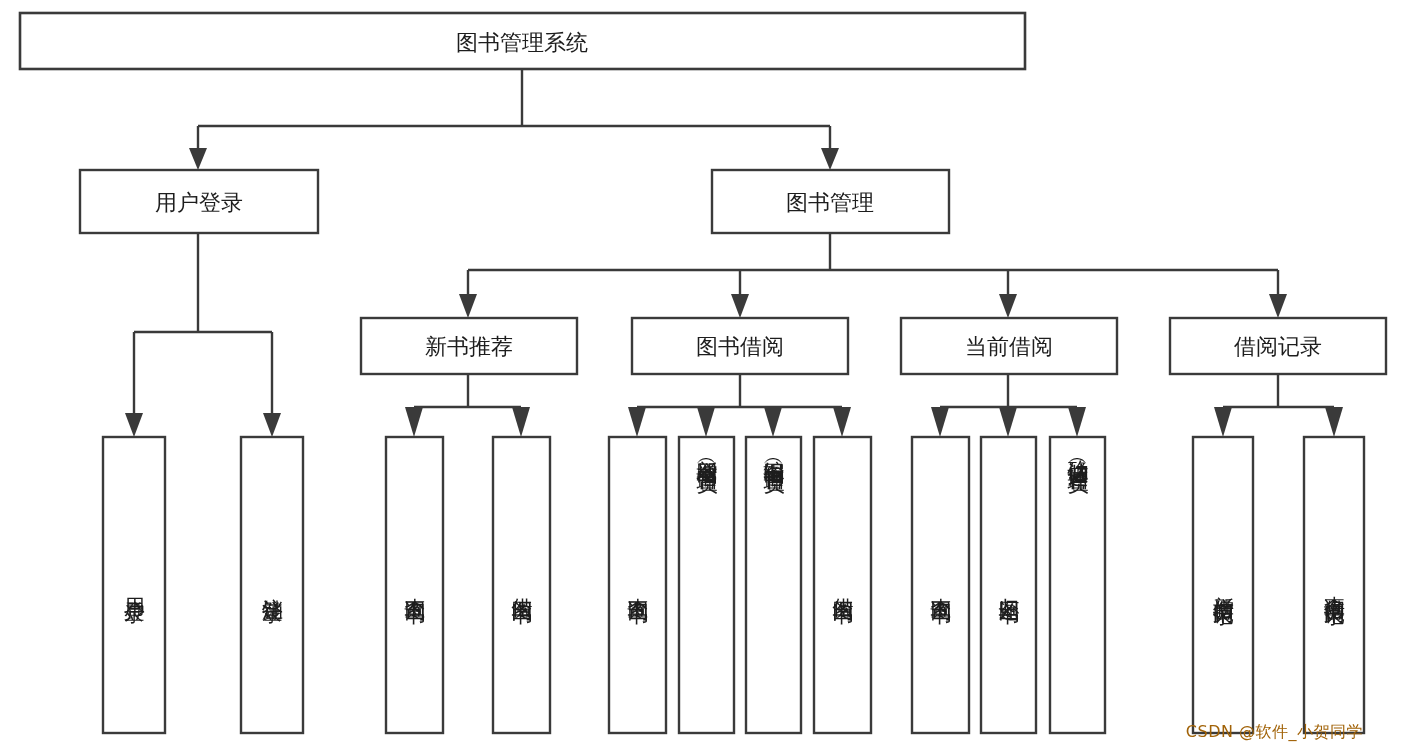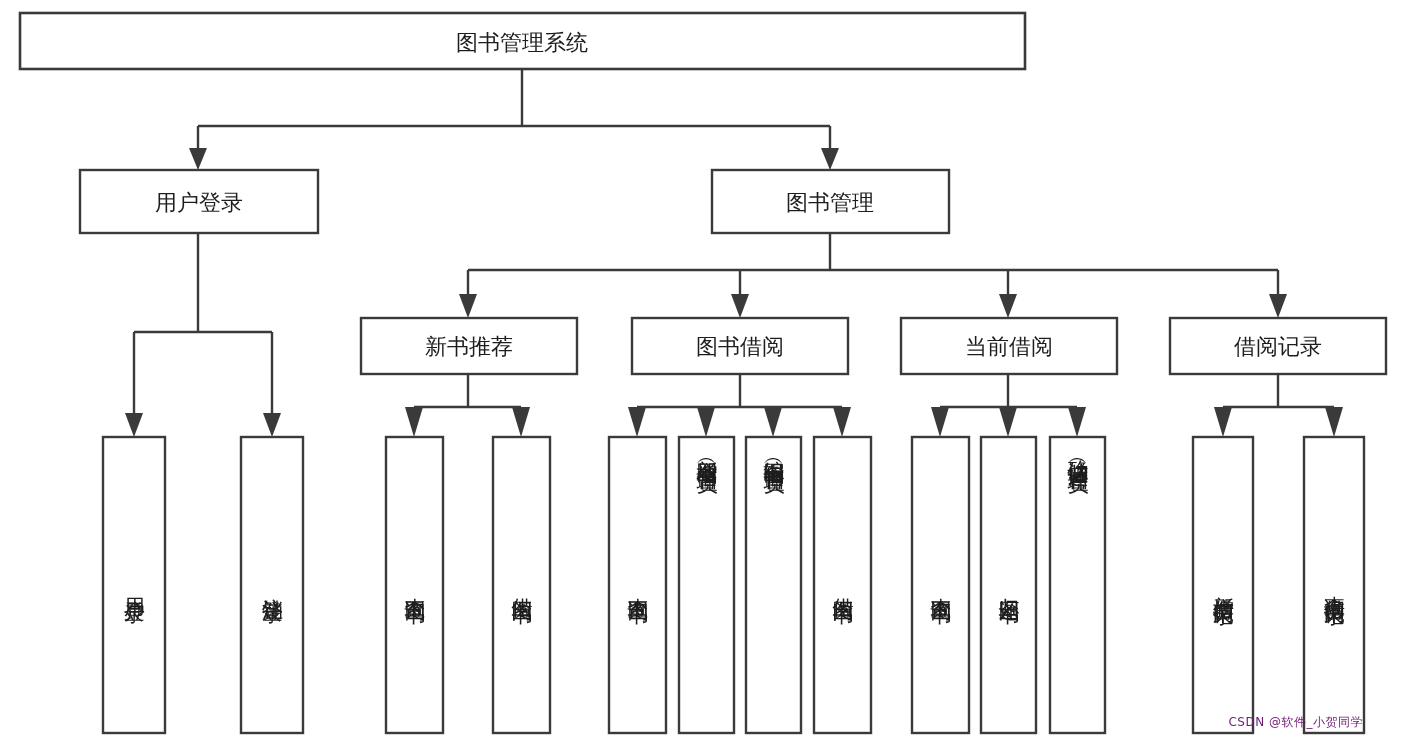--- a/index.html
+++ b/index.html
@@ -67,24 +67,24 @@
     font-size: 21px;
     line-height: 1.18;
     letter-spacing: 2px;
     color: #1d1d1d;
     white-space: nowrap;
     text-align: center;
   }
   #watermark {
     position: absolute;
     right: 8px;
-    bottom: 16px;
-    font-family: "DejaVu Sans", "Liberation Sans", sans-serif;
-    font-size: 12px;
-    color: #701a75;
+    bottom: 4px;
+    font-family: "DejaVu Sans", "Liberation Sans", sans-serif;
+    font-size: 16px;
+    color: #a16207;
     letter-spacing: 0.5px;
     white-space: nowrap;
   }
 </style>
 </head>
 <body>
 
 <div id="diagram-root">
 
   <svg id="flow" viewBox="0 0 1405 747">

